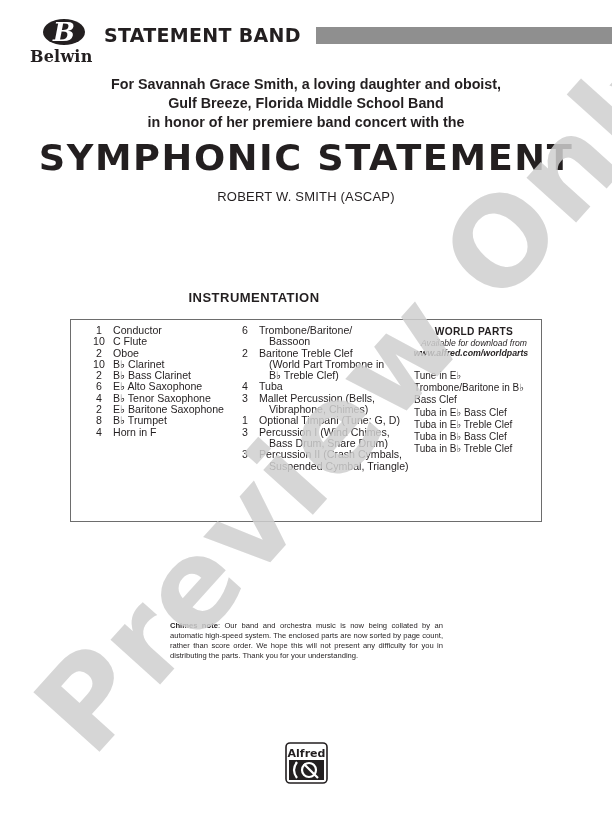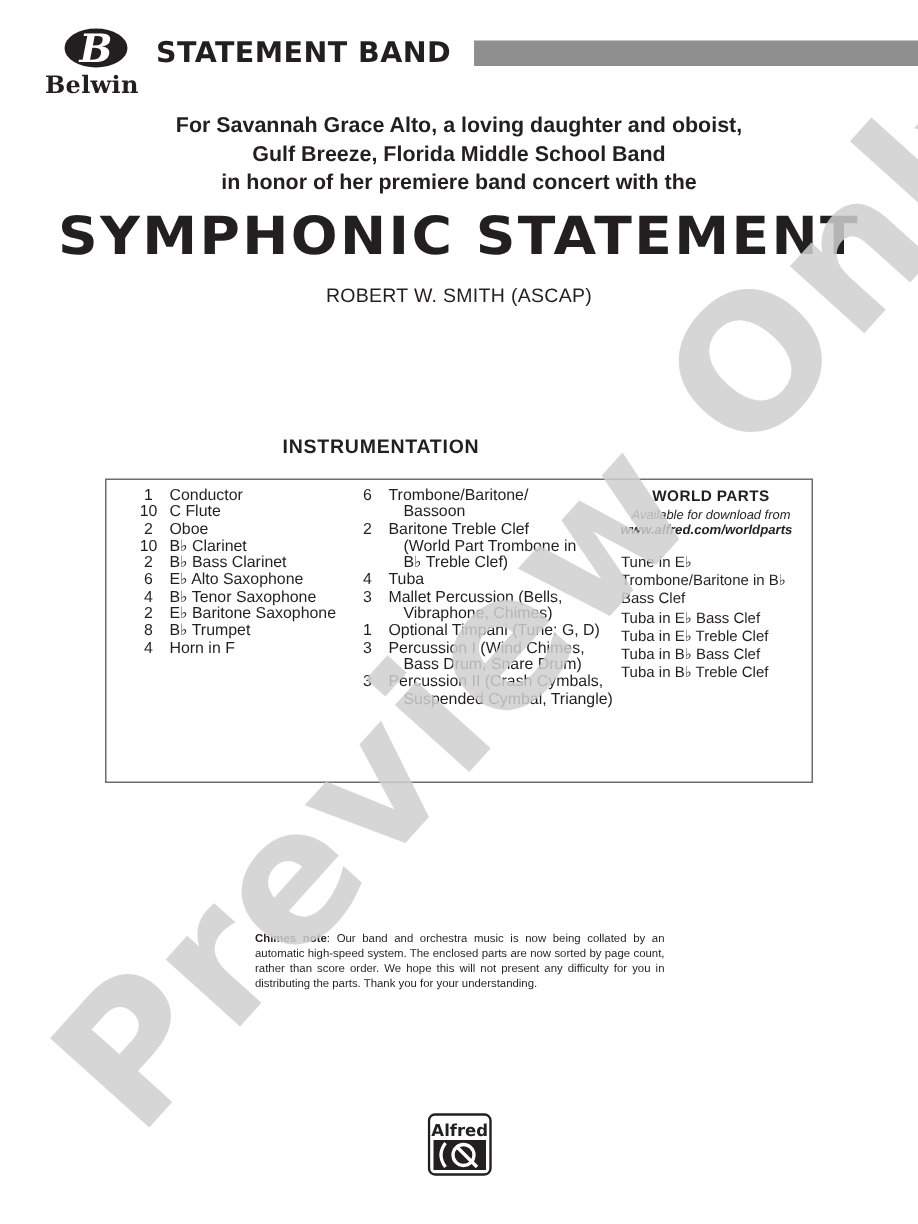--- a/index.html
+++ b/index.html
@@ -41,21 +41,21 @@
       <ellipse cx="24" cy="15" rx="21" ry="13" fill="#231f20"></ellipse>
       <text x="24" y="24" text-anchor="middle" font-family="DejaVu Serif, serif" font-style="italic" font-weight="bold" font-size="26" fill="#fff">B</text>
     </svg>
     <div class="belwin-word">Belwin</div>
   </div>
   <div class="series">STATEMENT BAND</div>
   <div class="series-bar"></div>
 </div>
 
 <div class="dedication">
-  <div>For Savannah Grace Alto, a loving daughter and oboist,</div>
+  <div>For Savannah Grace Smith, a loving daughter and oboist,</div>
   <div>Gulf Breeze, Florida Middle School Band</div>
   <div>in honor of her premiere band concert with the</div>
 </div>
 
 <div class="title">SYMPHONIC STATEMENT</div>
 <div class="composer">ROBERT W. SMITH (ASCAP)</div>
 
 <div class="instr-heading">INSTRUMENTATION</div>
 
 <div class="instr-box">

